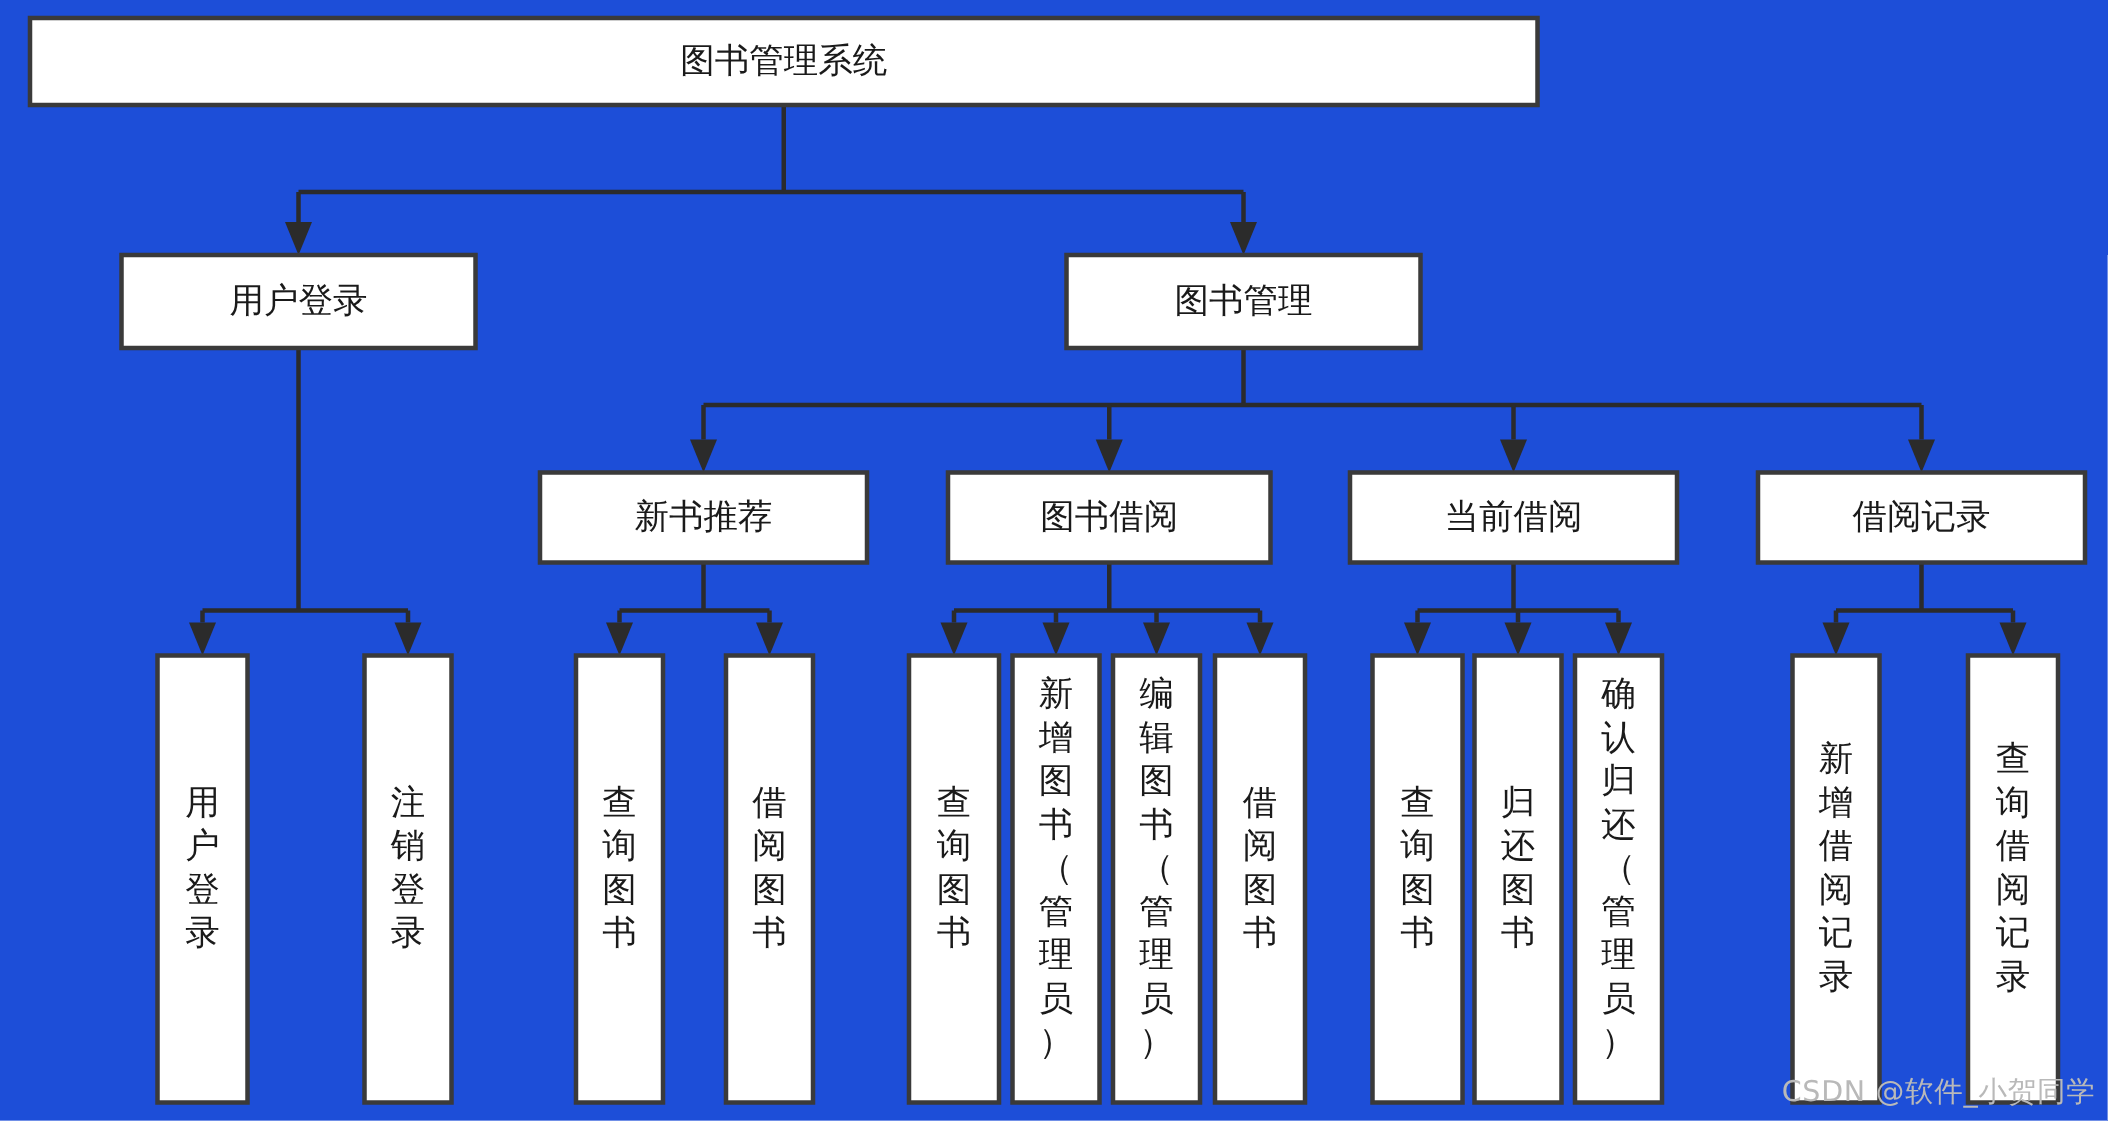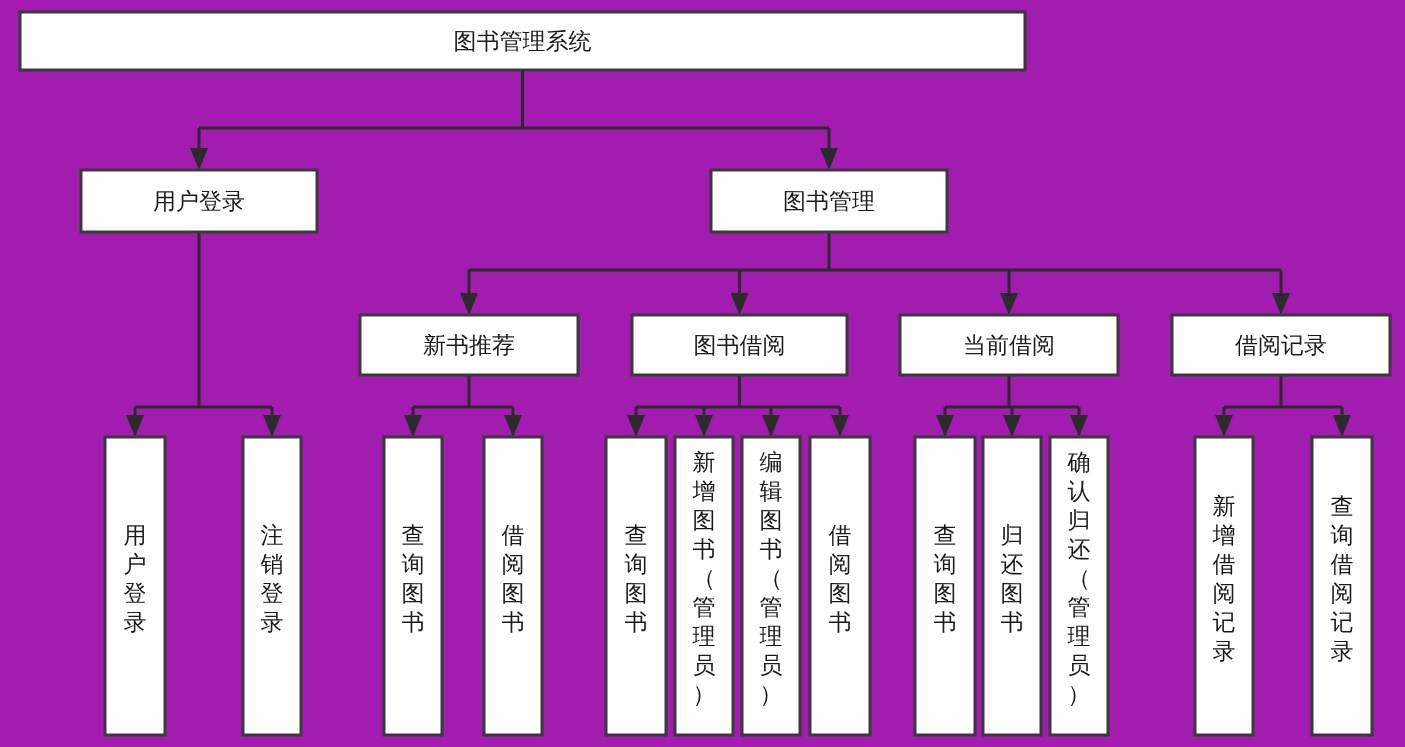--- a/index.html
+++ b/index.html
@@ -10,21 +10,21 @@
   body {
     width: 1405px;
     height: 747px;
     font-family: "DejaVu Sans", "Liberation Sans", sans-serif;
     overflow: hidden;
   }
   #diagram-root {
     position: relative;
     width: 1405px;
     height: 747px;
-    background: #a21caf;
+    background: #1d4ed8;
   }
   svg.diagram {
     position: absolute;
     top: 0;
     left: 0;
     width: 1405px;
     height: 747px;
     display: block;
   }
   .node-box {
@@ -203,13 +203,14 @@
           <rect x="1195" y="437" width="58" height="298" class="node-box"></rect>
           <text x="1224" class="node-label-vertical" font-size="23"><tspan x="1224" y="513.5">新</tspan><tspan x="1224" y="542.5">增</tspan><tspan x="1224" y="571.5">借</tspan><tspan x="1224" y="600.5">阅</tspan><tspan x="1224" y="629.5">记</tspan><tspan x="1224" y="658.5">录</tspan></text>
         </g>
         <g>
           <rect x="1312" y="437" width="60" height="298" class="node-box"></rect>
           <text x="1342" class="node-label-vertical" font-size="23"><tspan x="1342" y="513.5">查</tspan><tspan x="1342" y="542.5">询</tspan><tspan x="1342" y="571.5">借</tspan><tspan x="1342" y="600.5">阅</tspan><tspan x="1342" y="629.5">记</tspan><tspan x="1342" y="658.5">录</tspan></text>
         </g>
       </g>
   </svg>
 
+  <div class="watermark">CSDN @软件_小贺同学</div>
 </div>
 
 </body></html>

